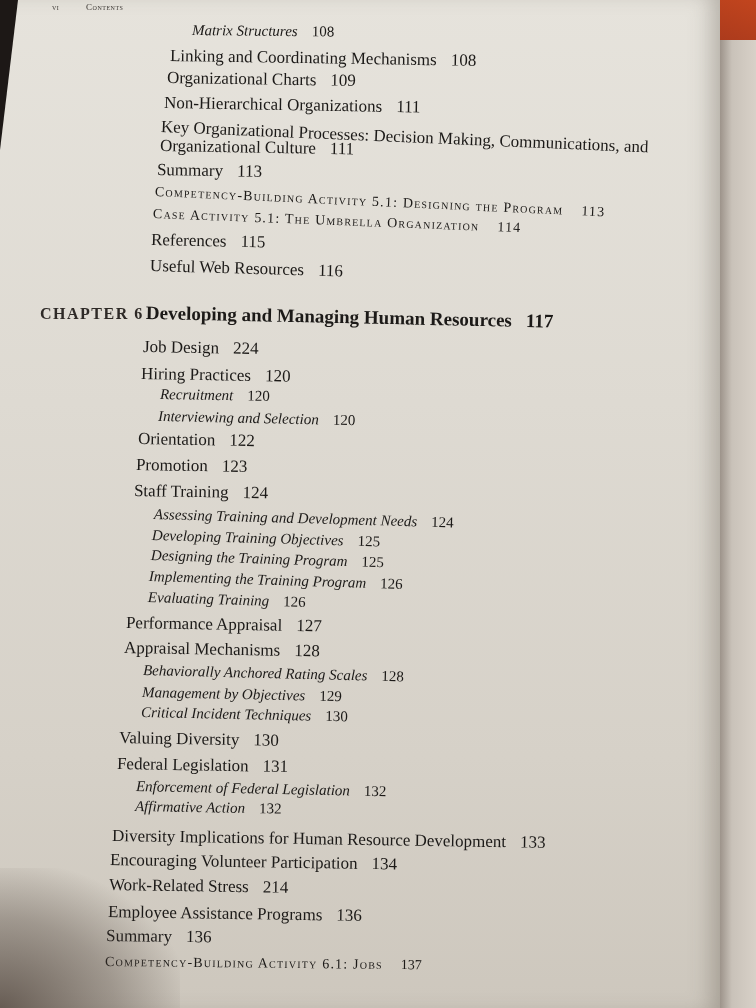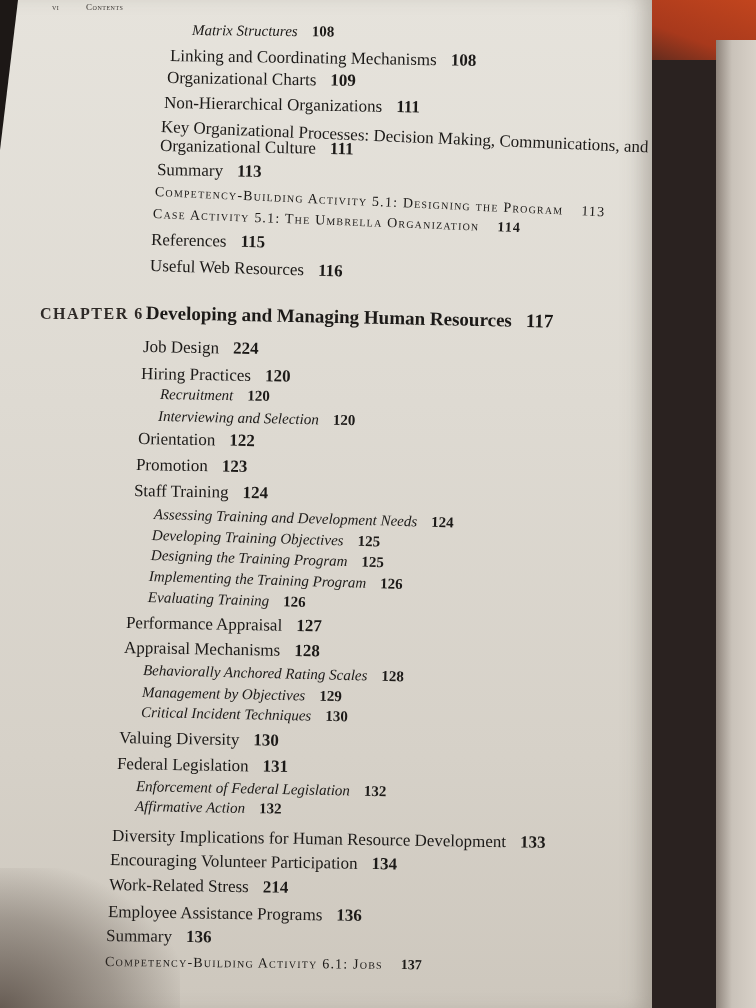--- a/index.html
+++ b/index.html
@@ -11,41 +11,41 @@
     }
     .backdrop-orange {
       position: absolute; right: 0; top: 0; width: 120px; height: 60px;
       background: linear-gradient(200deg, #c2451e 0%, #a8391c 60%, #5a2a1e 100%);
     }
     .next-page {
       position: absolute; right: 0; top: 40px; width: 40px; bottom: 0;
       background: linear-gradient(90deg, #8e847b 0%, #c9c2b9 40%, #d8d1c8 100%);
     }
     .page {
-      position: absolute; left: 0; top: 0; width: 652px; height: 1008px;
+      position: absolute; left: 0; top: 0; width: 720px; height: 1008px;
       background: linear-gradient(180deg, #e6e3dc 0%, #dedad2 40%, #d6d1c8 75%, #cdc7bd 100%);
       box-shadow: inset -18px 0 22px -10px rgba(90,80,70,0.35);
     }
     .corner-dark {
       position: absolute; left: 0; top: 0; width: 0; height: 0;
       border-top: 150px solid #1d1816; border-right: 18px solid transparent;
     }
     .corner-shadow {
       position: absolute; left: 0; bottom: 0; width: 180px; height: 140px;
       background: radial-gradient(ellipse at 0% 100%, rgba(70,58,50,0.75) 0%, rgba(70,58,50,0.35) 45%, rgba(70,58,50,0) 75%);
     }
     .header {
       position: absolute; left: 52px; top: 2px; font-size: 9px; letter-spacing: 0.5px;
       color: #3a3632; font-variant: small-caps;
     }
     .header .pg { margin-right: 24px; }
     .entry {
       position: absolute; white-space: nowrap; transform-origin: 0 50%;
     }
-    .entry .num { font-weight: bold; margin-left: 14px; }
+    .entry .num { font-weight: normal; margin-left: 14px; }
     .l1 { font-size: 17px; }
     .l2 { font-size: 15px; font-style: italic; }
     .l2 .num { font-style: normal; }
     .sc { font-size: 14px; font-variant: small-caps; letter-spacing: 1.2px; }
     .chapter-label {
       position: absolute; left: 40px; top: 305px; font-size: 16px; letter-spacing: 1.5px;
       font-weight: bold; color: #2e2a27;
     }
     .chapter-title {
       position: absolute; left: 146px; top: 302px; font-size: 19px; font-weight: bold;

